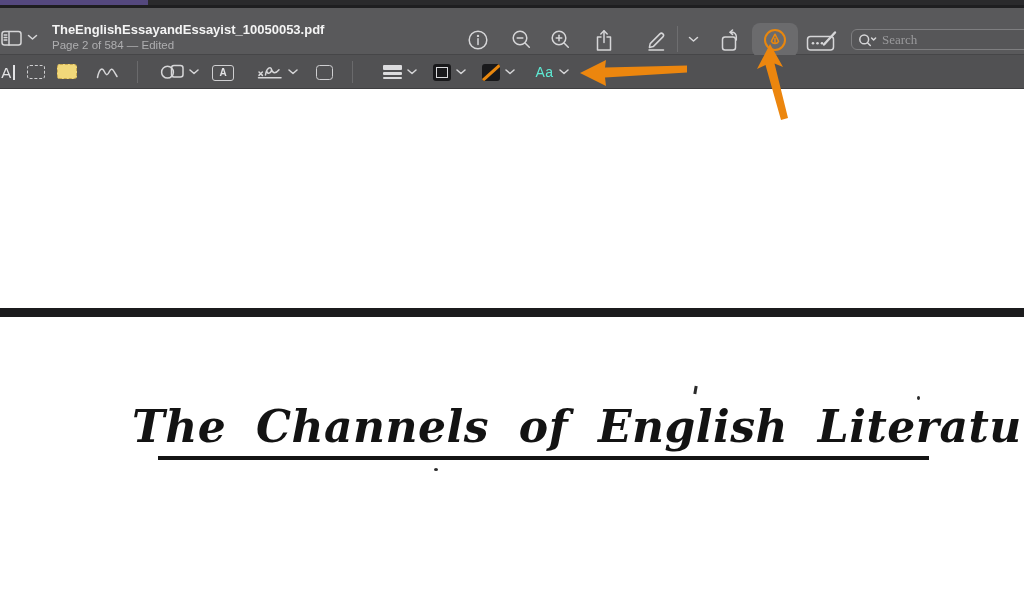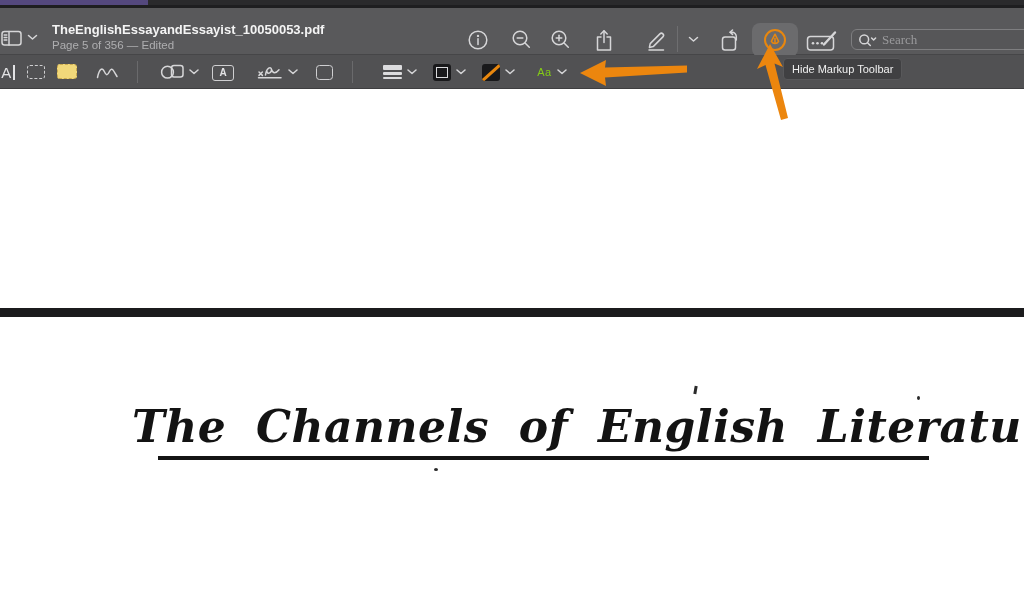--- a/index.html
+++ b/index.html
@@ -50,21 +50,21 @@
   .dashed-rect { width:18px; height:14px; border:1.4px dashed #CFCFD1; border-radius:3px; }
   .redact-rect { width:20px; height:15px; border:1.4px dashed #C9A94E; border-radius:3px; background:#F1D87A; }
   .note-rect { width:17px; height:15px; border:1.5px solid #CFCFD1; border-radius:3.5px; }
   .textbox-rect { width:22px; height:16px; border:1.4px solid #CFCFD1; border-radius:3px;
     display:flex; align-items:center; justify-content:center; font-size:10px; font-weight:700; color:#E2E2E4; }
   .thick-bars { display:flex; flex-direction:column; gap:2.4px; }
   .thick-bars i { display:block; width:19px; background:#DCDCDE; border-radius:1px; }
   .swatch { position:relative; width:18px; height:17px; background:#19191B; border-radius:3px; overflow:hidden; }
   .swatch .ring { position:absolute; inset:3px; border:1.8px solid #D9D9DB; }
   .swatch .diag { position:absolute; left:-3px; top:7px; width:25px; height:2.6px; background:#E8870E; transform:rotate(-42deg); }
-  .aa-label { font-size:11px; color:#84cc16; letter-spacing:0.5px; }
+  .aa-label { font-size:14px; color:#5eead4; letter-spacing:0.5px; }
   .text-select-glyph { display:flex; align-items:flex-end; gap:2px; color:#E2E2E4; }
   .text-select-glyph .a { font-size:15px; font-weight:500; line-height:15px; }
   .text-select-glyph .caret { width:1.6px; height:15px; background:#E2E2E4; }
 
   
   .tooltip {
     position:absolute; left:783px; top:58px; height:22px; line-height:20px;
     padding:0 8px; background:#404042; border:1px solid #58585A; border-radius:4px;
     font-size:11px; color:#F0F0F0; white-space:nowrap; z-index:4;
   }
@@ -106,21 +106,21 @@
         <line class="icon-stroke" x1="3.2" y1="10" x2="5.8" y2="10" stroke-width="1.1"></line>
       </svg>
     </button>
     <button class="tb-item" style="left:26px; top:25px; width:13px; height:9px;">
       <svg width="11" height="7" viewBox="0 0 11 7">
         <polyline class="icon-stroke" points="1.5,1.5 5.5,5 9.5,1.5" stroke-width="1.6"></polyline>
       </svg>
     </button>
 
     <div class="win-title">TheEnglishEssayandEssayist_10050053.pdf</div>
-    <div class="win-subtitle">Page 5 of 356 — Edited</div>
+    <div class="win-subtitle">Page 2 of 584 — Edited</div>
 
     <button class="tb-item" style="left:466px; top:20px; width:24px; height:24px;">
       <svg width="22" height="22" viewBox="0 0 22 22">
         <circle class="icon-stroke" cx="11" cy="11" r="8.8"></circle>
         <circle class="icon-fill" cx="11" cy="6.9" r="1.2"></circle>
         <line class="icon-stroke" x1="11" y1="9.8" x2="11" y2="15.5" stroke-width="1.7"></line>
       </svg>
     </button>
 
     <button class="tb-item" style="left:510px; top:20px; width:24px; height:24px;">
@@ -287,21 +287,20 @@
     </button>
 
     <button class="mt-item" style="left:529px; top:6px; width:46px; height:21px; gap:5px;">
       <span class="aa-label">Aa</span>
       <svg width="10" height="6" viewBox="0 0 10 6">
         <polyline class="icon-stroke" points="1,1 5,4.5 9,1" stroke-width="1.5"></polyline>
       </svg>
     </button>
   </div>
 
-  <div class="tooltip">Hide Markup Toolbar</div>
 
   <div class="scan-bar"></div>
 
   <div class="doc-heading">The Channels of English Literature</div>
   <div class="doc-underline"></div>
   <span class="speck s1"></span>
   <span class="speck s2"></span>
   <span class="speck s3"></span>
 
   <svg class="arrow-annot" style="left:572px; top:56px;" width="122" height="34" viewBox="0 0 122 34">

